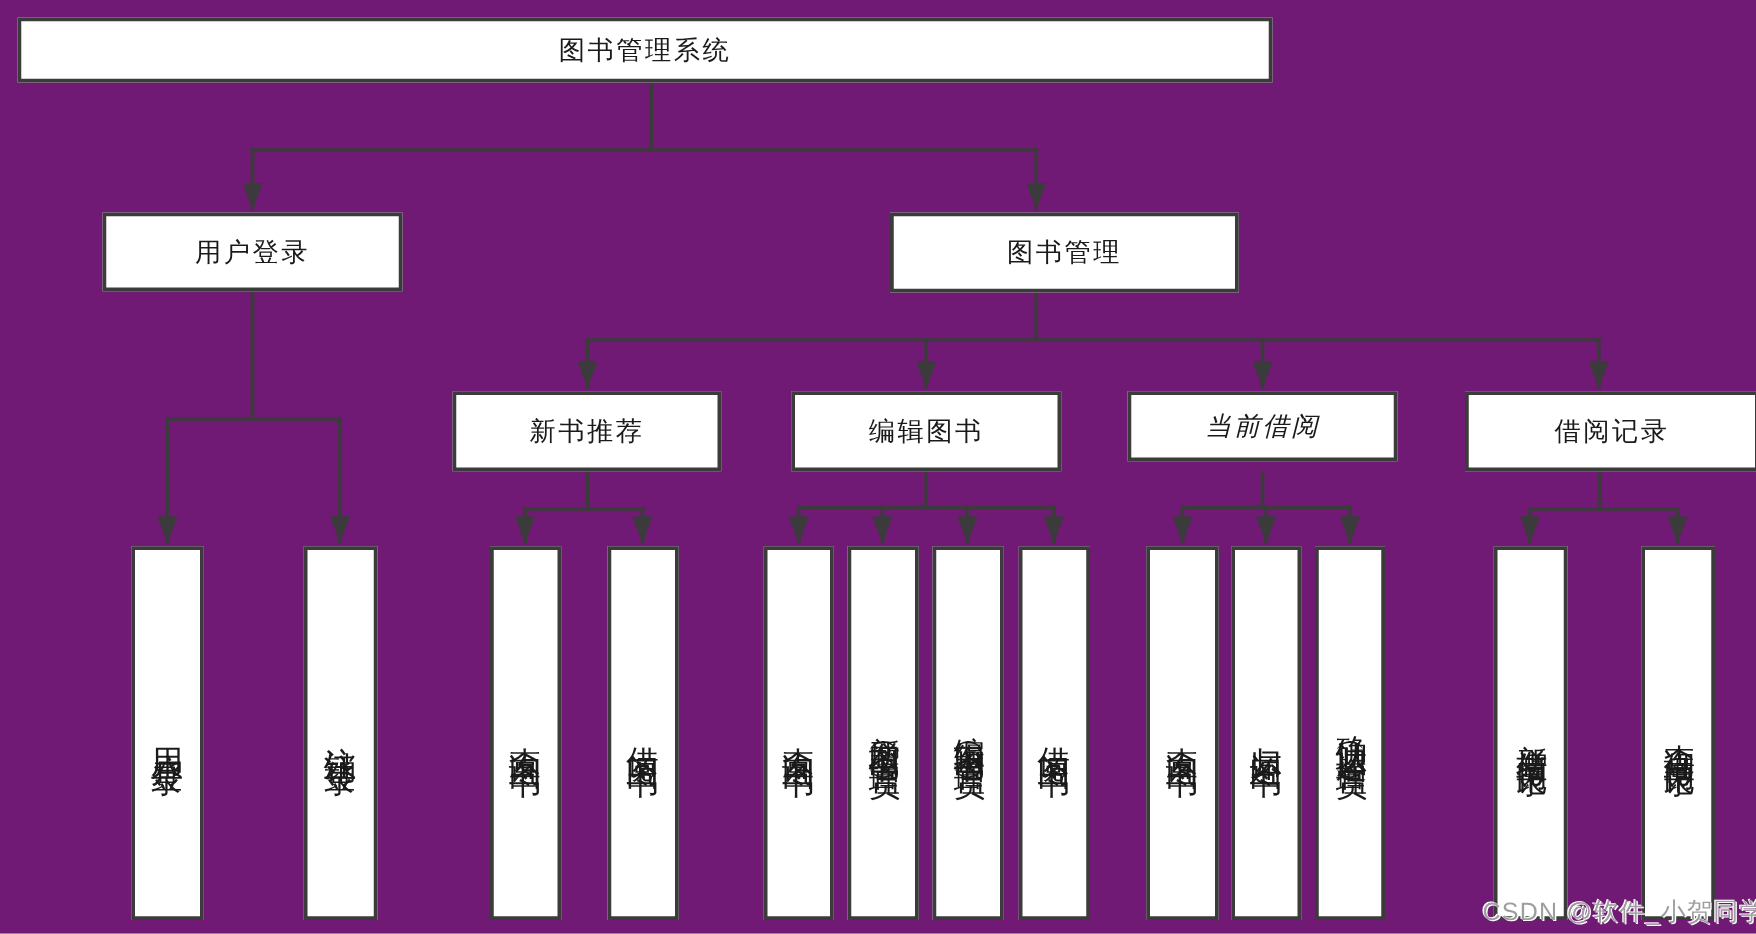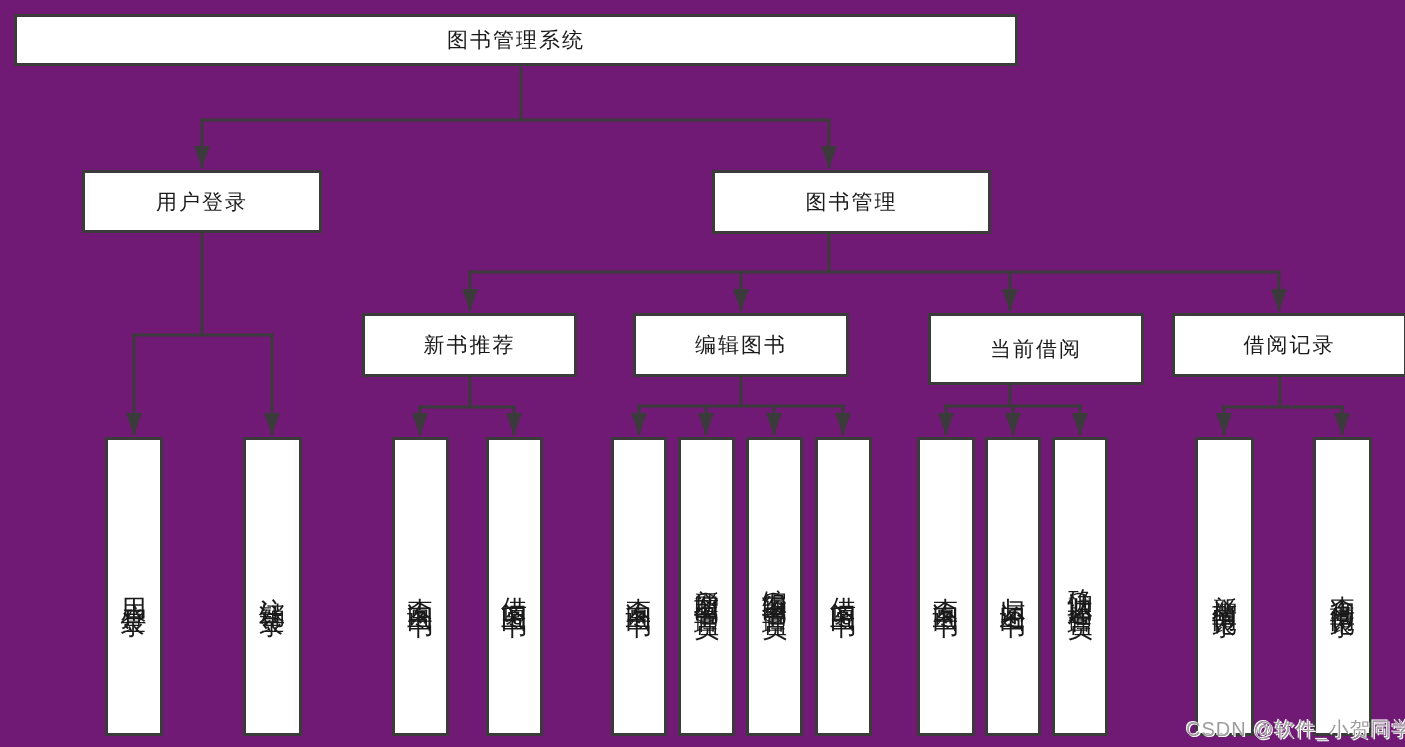--- a/index.html
+++ b/index.html
@@ -118,21 +118,21 @@
   <div class="node hnode" style="left:712px; top:170px; width:279px; height:64px;">
     <span>图书管理</span>
   </div>
 
   <div class="node hnode" style="left:362px; top:313px; width:215px; height:64px;">
     <span>新书推荐</span>
   </div>
   <div class="node hnode" style="left:633px; top:313px; width:216px; height:64px;">
     <span>编辑图书</span>
   </div>
-  <div class="node hnode" style="left:928px; top:313px; width:216px; height:72px;">
+  <div class="node hnode" style="left:902px; top:313px; width:216px; height:56px;font-style:italic;">
     <span>当前借阅</span>
   </div>
   <div class="node hnode" style="left:1172px; top:313px; width:235px; height:64px;">
     <span>借阅记录</span>
   </div>
 
   <div class="node vnode" style="left:105px; top:437px; width:58px; height:299px;">
     <span>用户登录</span>
   </div>
   <div class="node vnode" style="left:243px; top:437px; width:59px; height:299px;">

